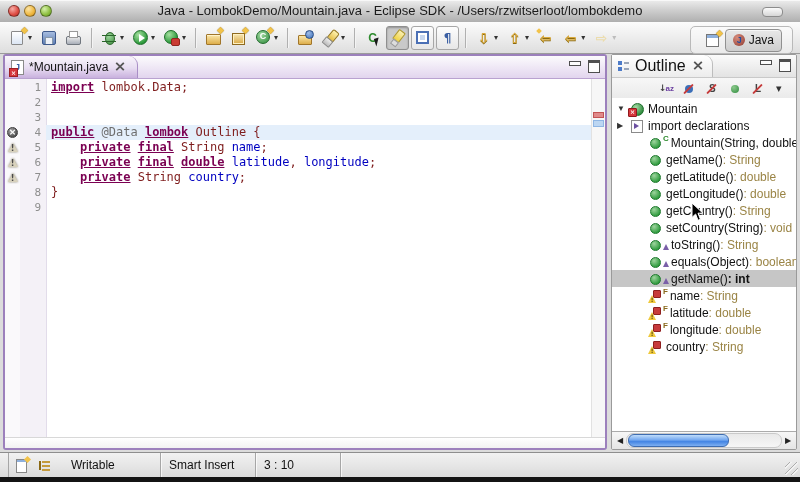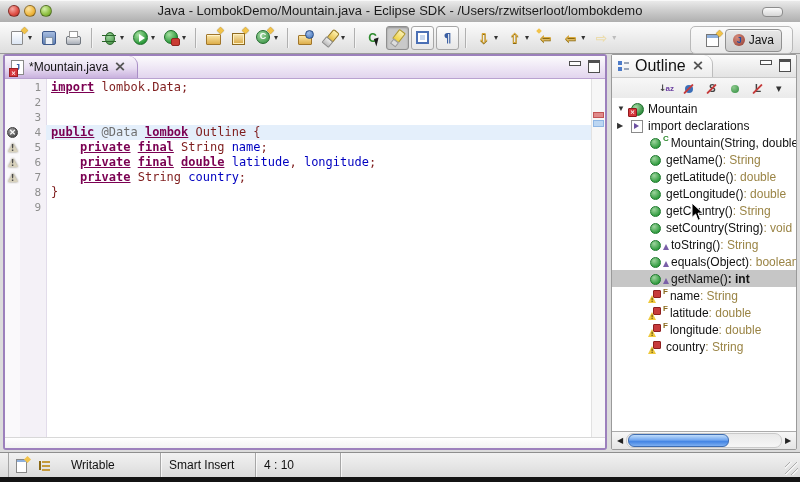--- a/index.html
+++ b/index.html
@@ -592,21 +592,21 @@
 
   </div>
 
   <div class="statusbar">
     <div class="sb-cell sb-icons">
       <span class="sbi sbi-editor"></span>
       <span class="sbi sbi-tree"></span>
     </div>
     <div class="sb-cell sb-wr">Writable</div>
     <div class="sb-cell sb-si">Smart Insert</div>
-    <div class="sb-cell sb-pos">4 : 10</div>
+    <div class="sb-cell sb-pos">3 : 10</div>
     <div class="sb-rest">
       <span class="grip"></span>
     </div>
   </div>
 
   <div class="screen-bottom"></div>
 </div>
 
 <svg class="cursor-overlay" viewBox="0 0 14 20" xmlns="http://www.w3.org/2000/svg">
   <path d="M1,1 L1,15.5 L4.6,12 L7,18.3 L9.4,17.3 L7,11.2 L12,11.2 Z" fill="#000" stroke="#FFF" stroke-width="1"></path>

